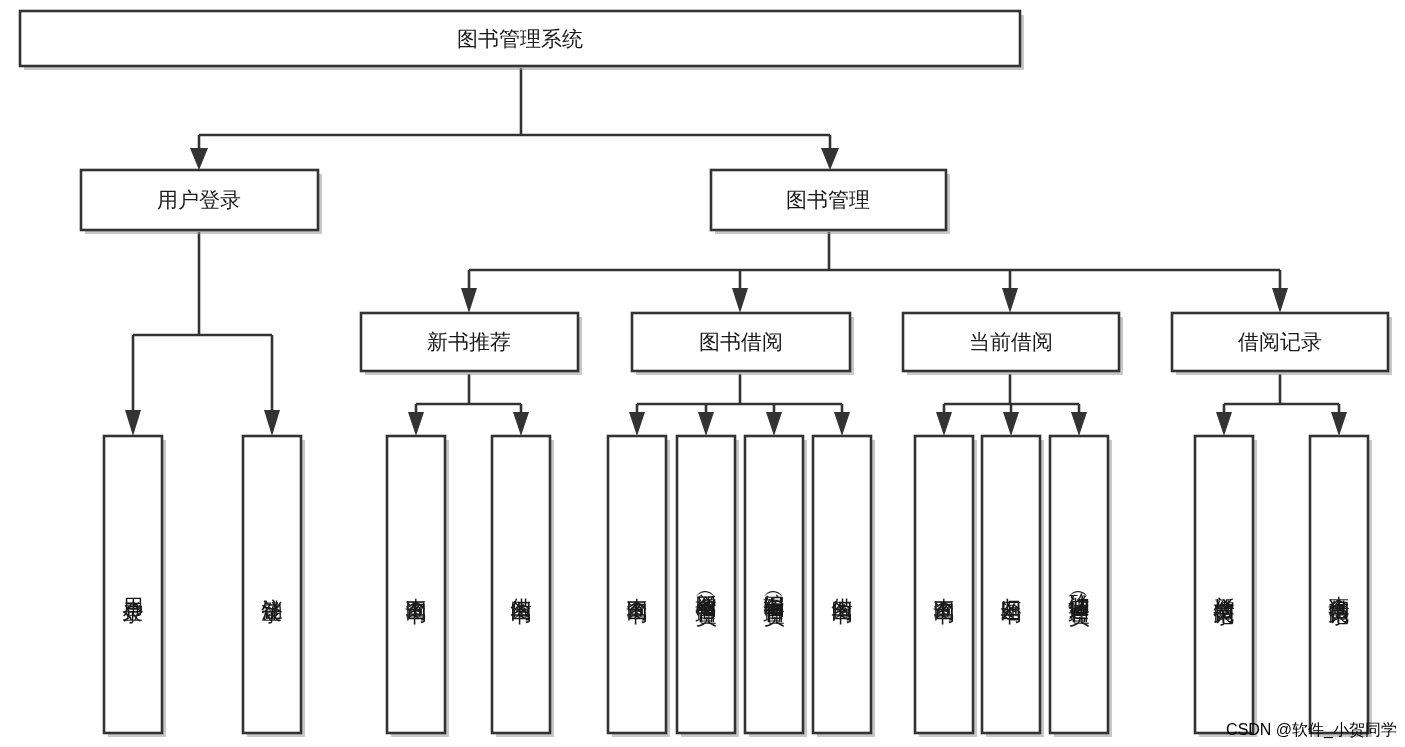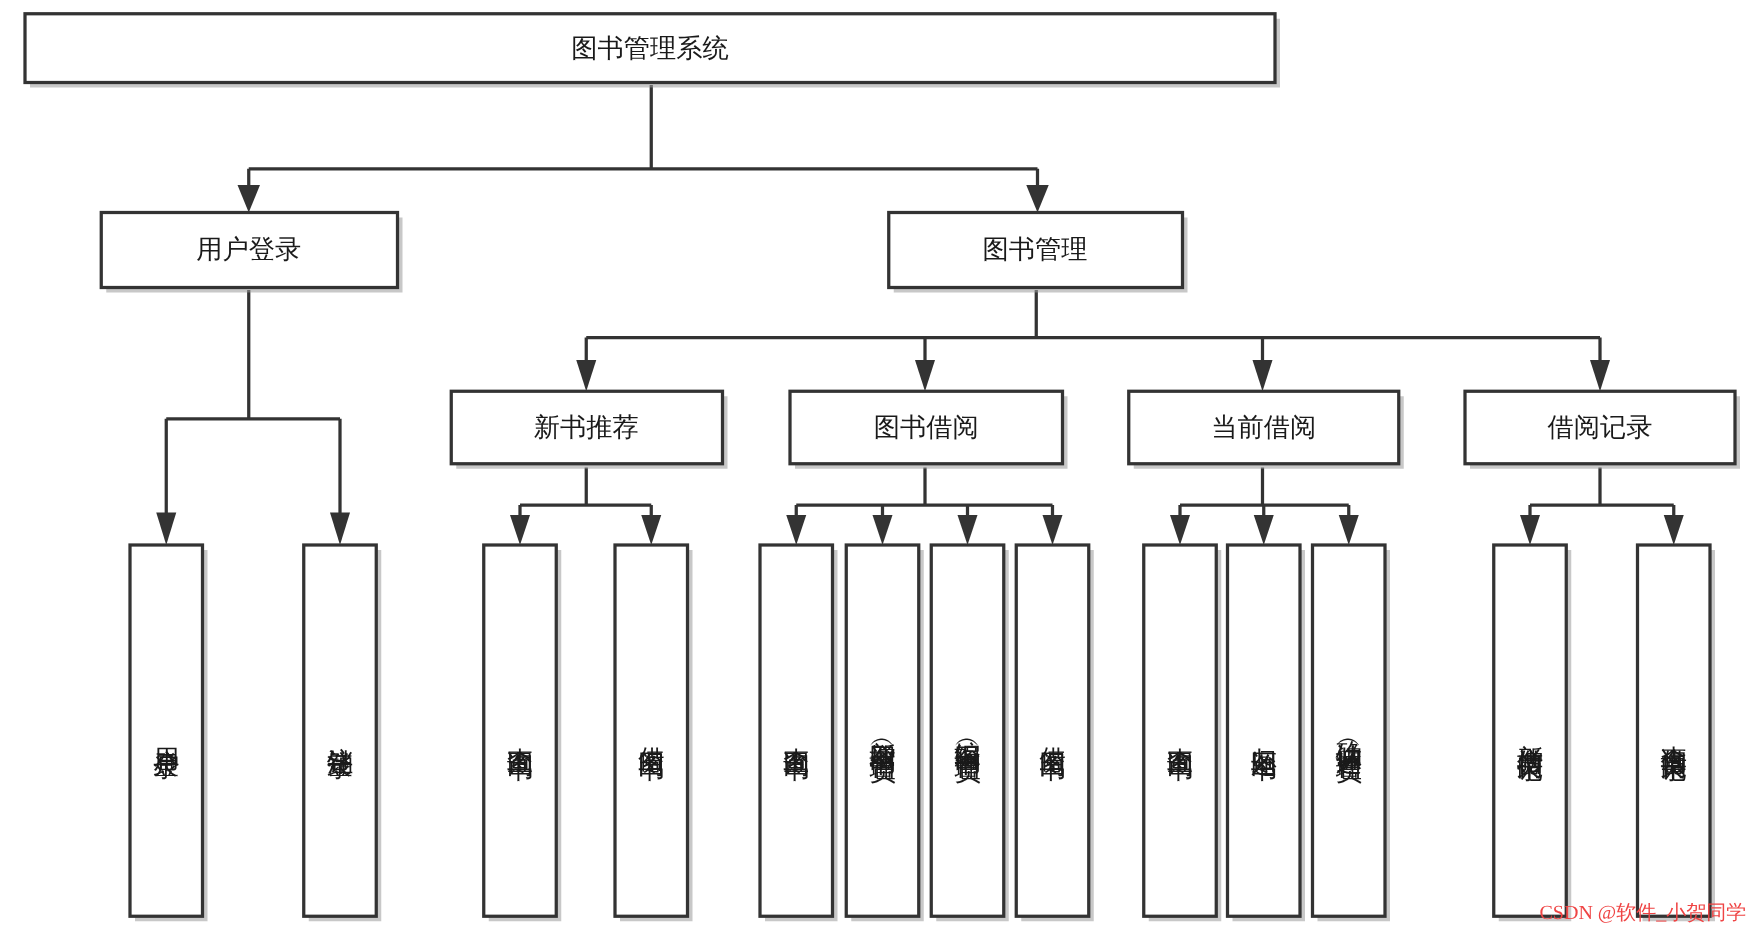--- a/index.html
+++ b/index.html
@@ -59,23 +59,23 @@
     fill: #1a1a1a;
     writing-mode: vertical-rl;
     text-orientation: upright;
     text-anchor: middle;
     letter-spacing: 2px;
   }
   .watermark {
     position: absolute;
     right: 8px;
     bottom: 6px;
-    font-family: Liberation Serif, serif;
+    font-family: Liberation Sans, sans-serif;
     font-size: 16px;
-    color: #ef4444;
+    color: #000000;
     white-space: nowrap;
     user-select: none;
   }
 </style>
 </head>
 <body>
 
 <div id="diagram-root">
 
   <svg class="diagram" viewBox="0 0 1405 747" xmlns="http://www.w3.org/2000/svg">

